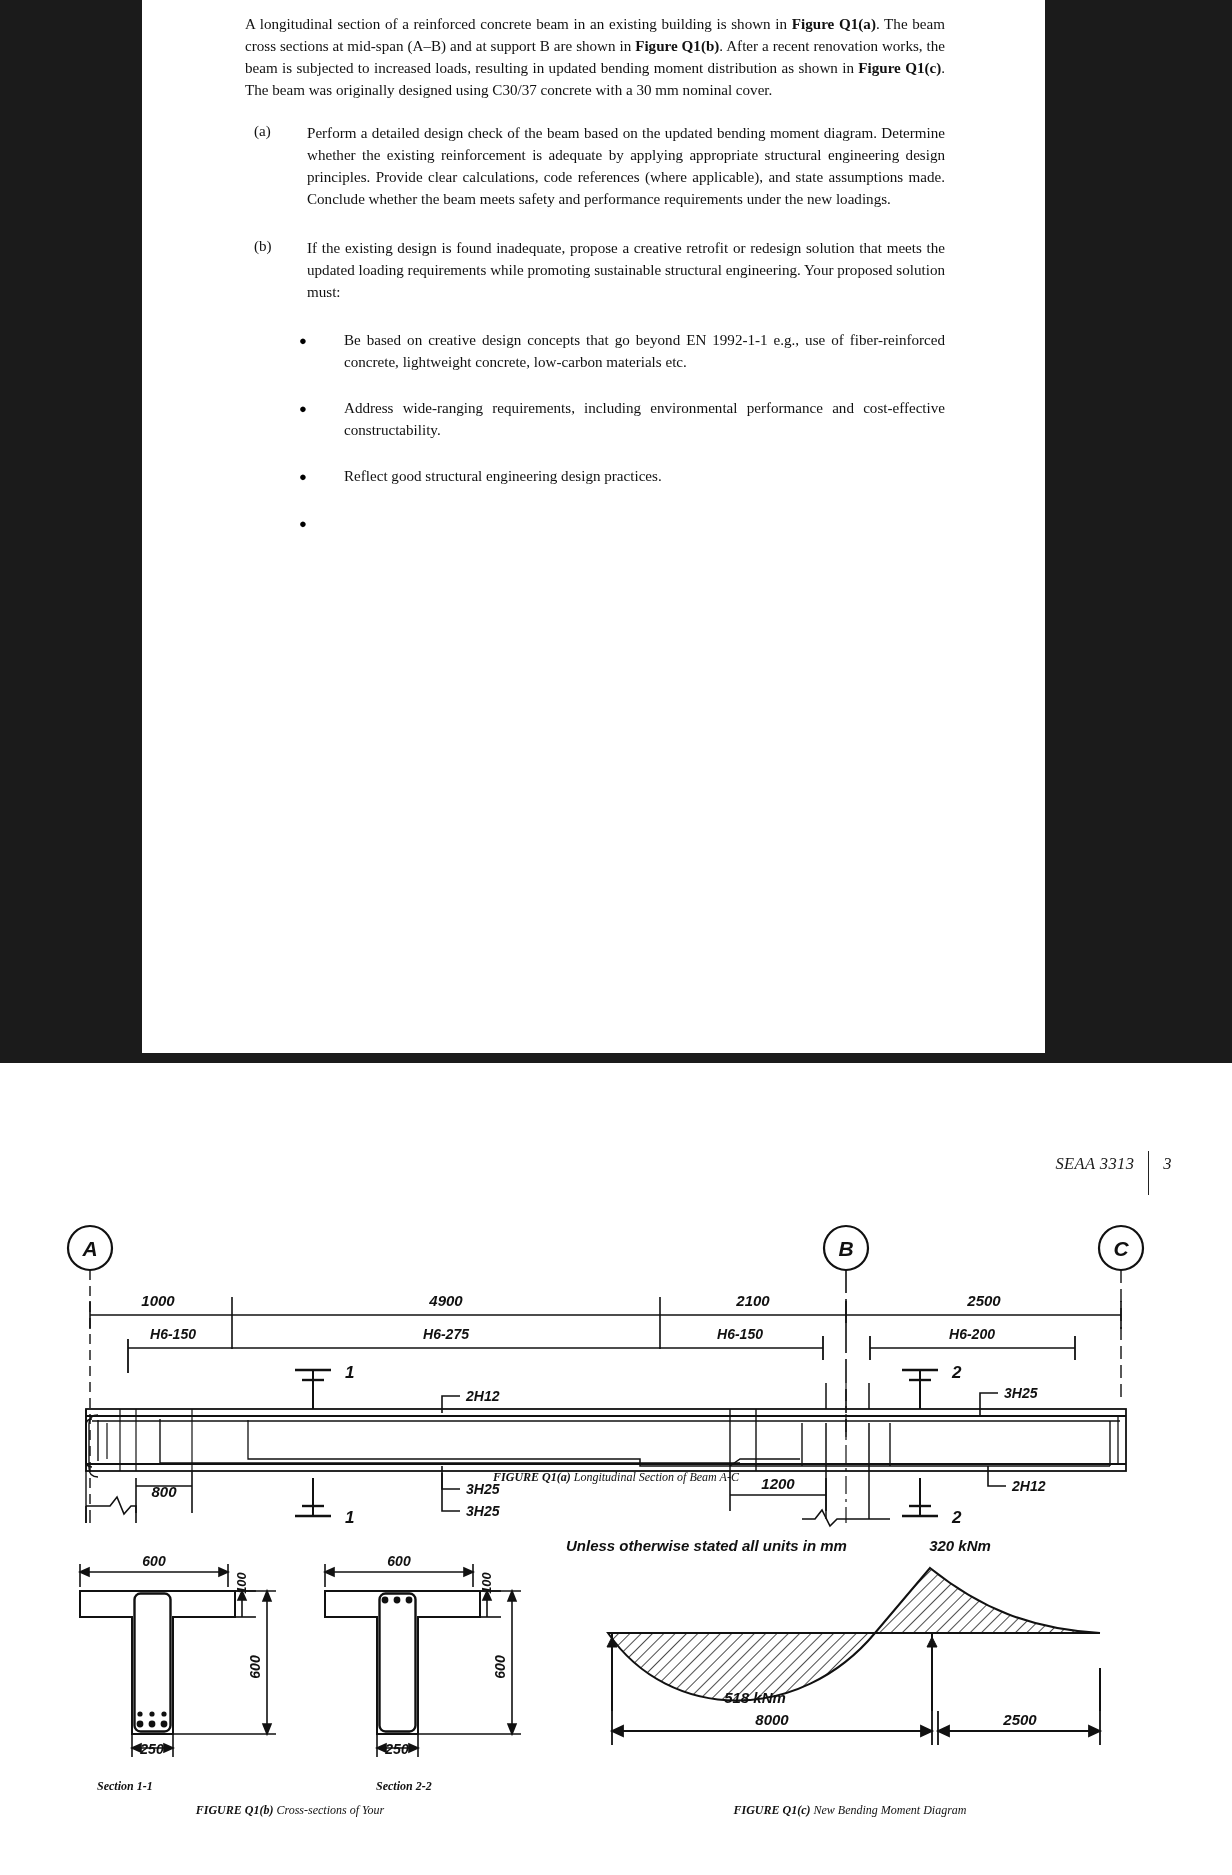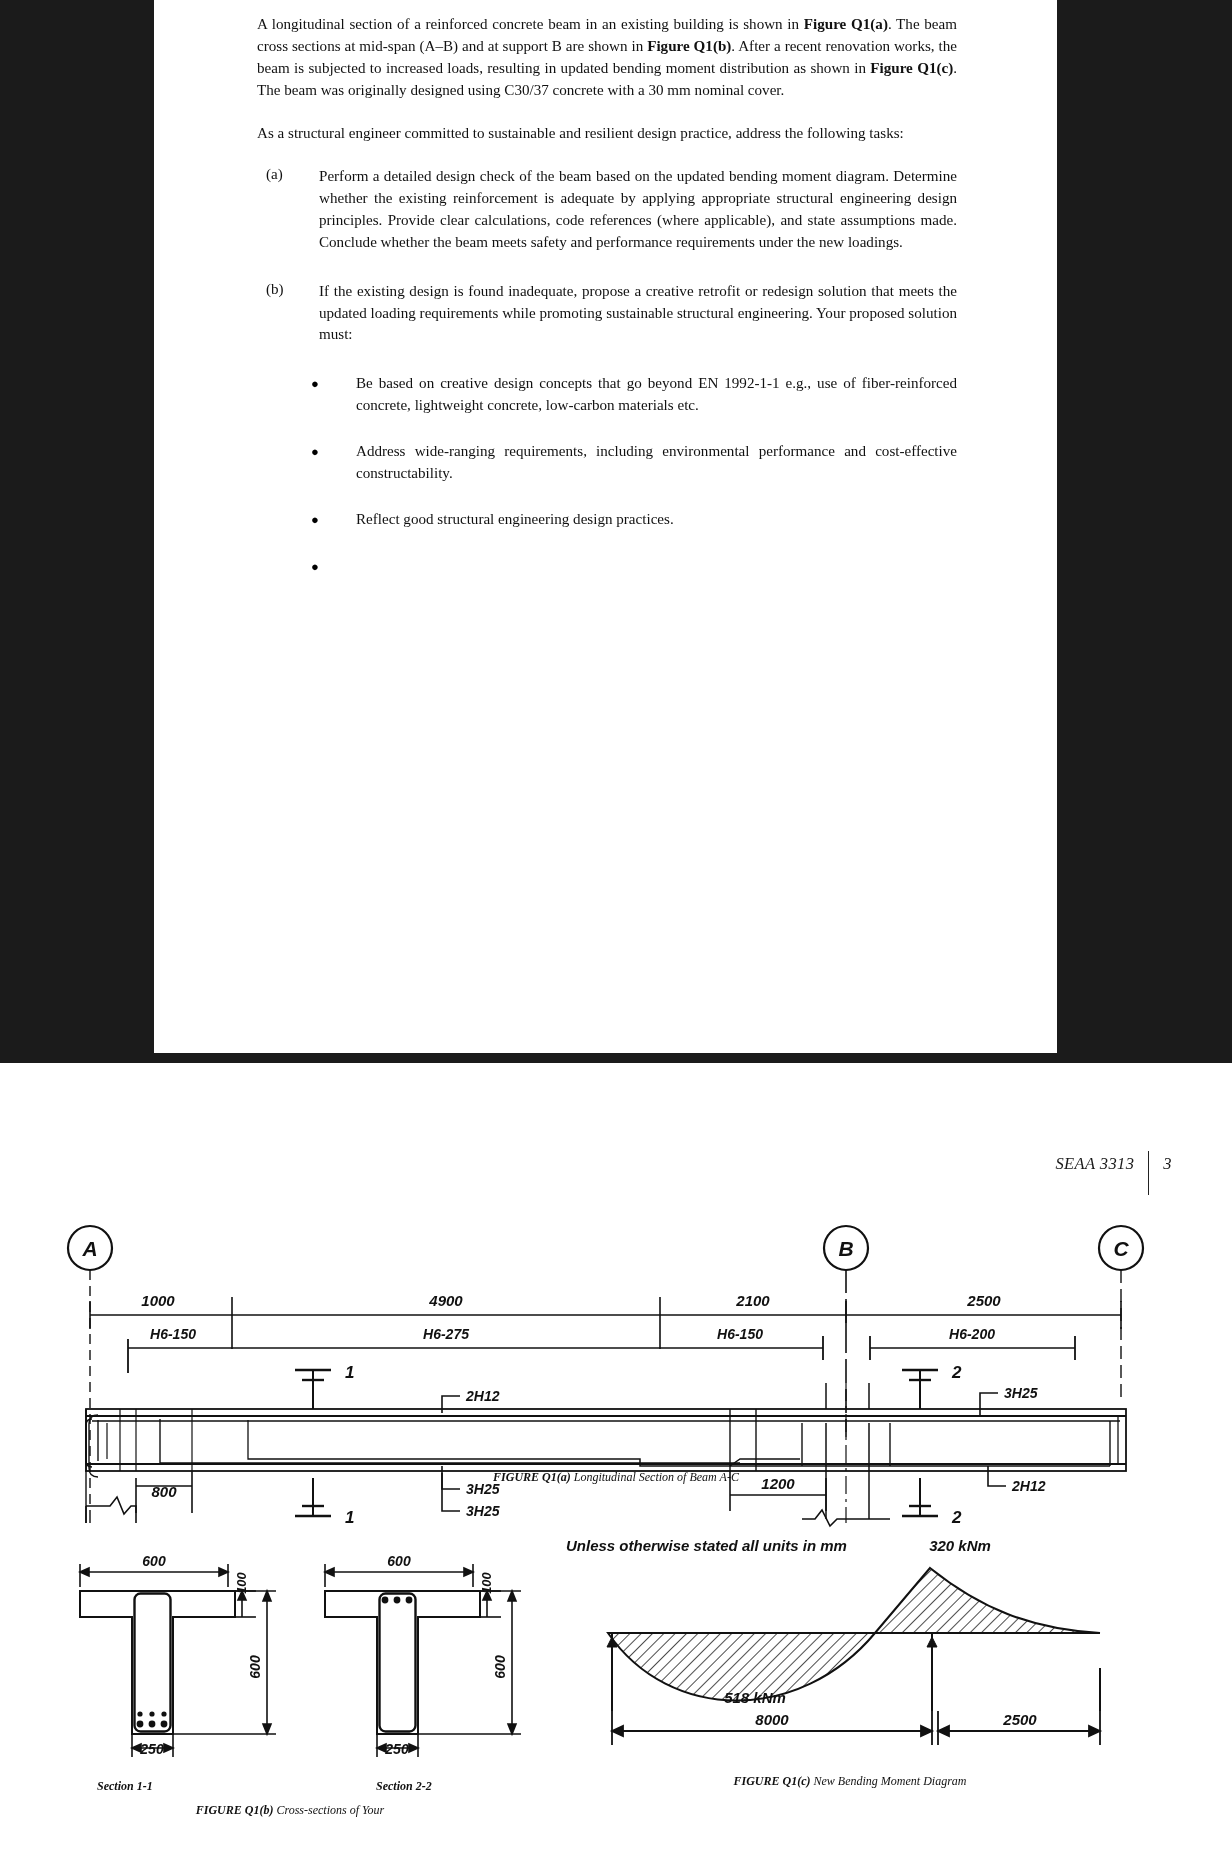--- a/index.html
+++ b/index.html
@@ -1,20 +1,20 @@
 <!DOCTYPE html>
 <html><head>
 <meta charset="utf-8">
 <style>
   html,body{margin:0;padding:0;background:#1b1b1b;}
   body{width:1232px;height:1875px;position:relative;overflow:hidden;
        font-family:"Liberation Serif", serif;}
 
   
-  #page1{position:absolute;left:154px;top:0;width:903px;height:1053px;
+  #page1{position:absolute;left:142px;top:0;width:903px;height:1053px;
          background:#ffffff;}
   #p1-inner{position:absolute;left:103px;top:14px;width:700px;}
 
   .para{font-size:15.1px;line-height:1.455;text-align:justify;
         color:#111;margin:0 0 21px 0;}
   .para b{font-weight:bold;}
 
   .task{display:flex;margin:0 0 27px 0;padding-left:9px;}
   .task .lbl{width:53px;flex:0 0 53px;font-size:15.1px;color:#111;}
   .task .body{flex:1;font-size:15.1px;line-height:1.455;text-align:justify;color:#111;}
@@ -44,21 +44,20 @@
   .dwg text{font-family:"Liberation Sans", sans-serif;font-weight:bold;fill:#111;}
 </style>
 </head>
 <body>
 
 <div id="page1">
   <div id="p1-inner">
 
     <p class="para">A longitudinal section of a reinforced concrete beam in an existing building is shown in <b>Figure Q1(a)</b>. The beam cross sections at mid-span (A–B) and at support B are shown in <b>Figure Q1(b)</b>. After a recent renovation works, the beam is subjected to increased loads, resulting in updated bending moment distribution as shown in <b>Figure Q1(c)</b>. The beam was originally designed using C30/37 concrete with a 30 mm nominal cover.</p>
 
-    <p class="para">As a structural engineer committed to sustainable and resilient design practice, address the following tasks:</p>
 
     <div class="task">
       <div class="lbl">(a)</div>
       <div class="body">Perform a detailed design check of the beam based on the updated bending moment diagram. Determine whether the existing reinforcement is adequate by applying appropriate structural engineering design principles. Provide clear calculations, code references (where applicable), and state assumptions made. Conclude whether the beam meets safety and performance requirements under the new loadings.</div>
     </div>
 
     <div class="task">
       <div class="lbl">(b)</div>
       <div class="body">If the existing design is found inadequate, propose a creative retrofit or redesign solution that meets the updated loading requirements while promoting sustainable structural engineering. Your proposed solution must:</div>
     </div>
@@ -376,17 +375,17 @@
     <g stroke="#111" stroke-width="1.8" fill="none">
       <line x1="378" y1="198" x2="540" y2="198"></line>
       <line x1="378" y1="178" x2="378" y2="212"></line>
       <line x1="540" y1="178" x2="540" y2="212"></line>
       <path d="M378 198 l11 -5 l0 10 Z" fill="#111"></path>
       <path d="M540 198 l-11 -5 l0 10 Z" fill="#111"></path>
     </g>
     <text x="460" y="192" font-size="15" text-anchor="middle">2500</text>
   </svg>
 
-  <div class="fig-cap" style="left:600px;top:711px;width:500px;text-align:center;">
+  <div class="fig-cap" style="left:600px;top:740px;width:500px;text-align:center;">
     <b>FIGURE Q1(c)</b><span> New Bending Moment Diagram</span>
   </div>
 
 </div>
 
 </body></html>

